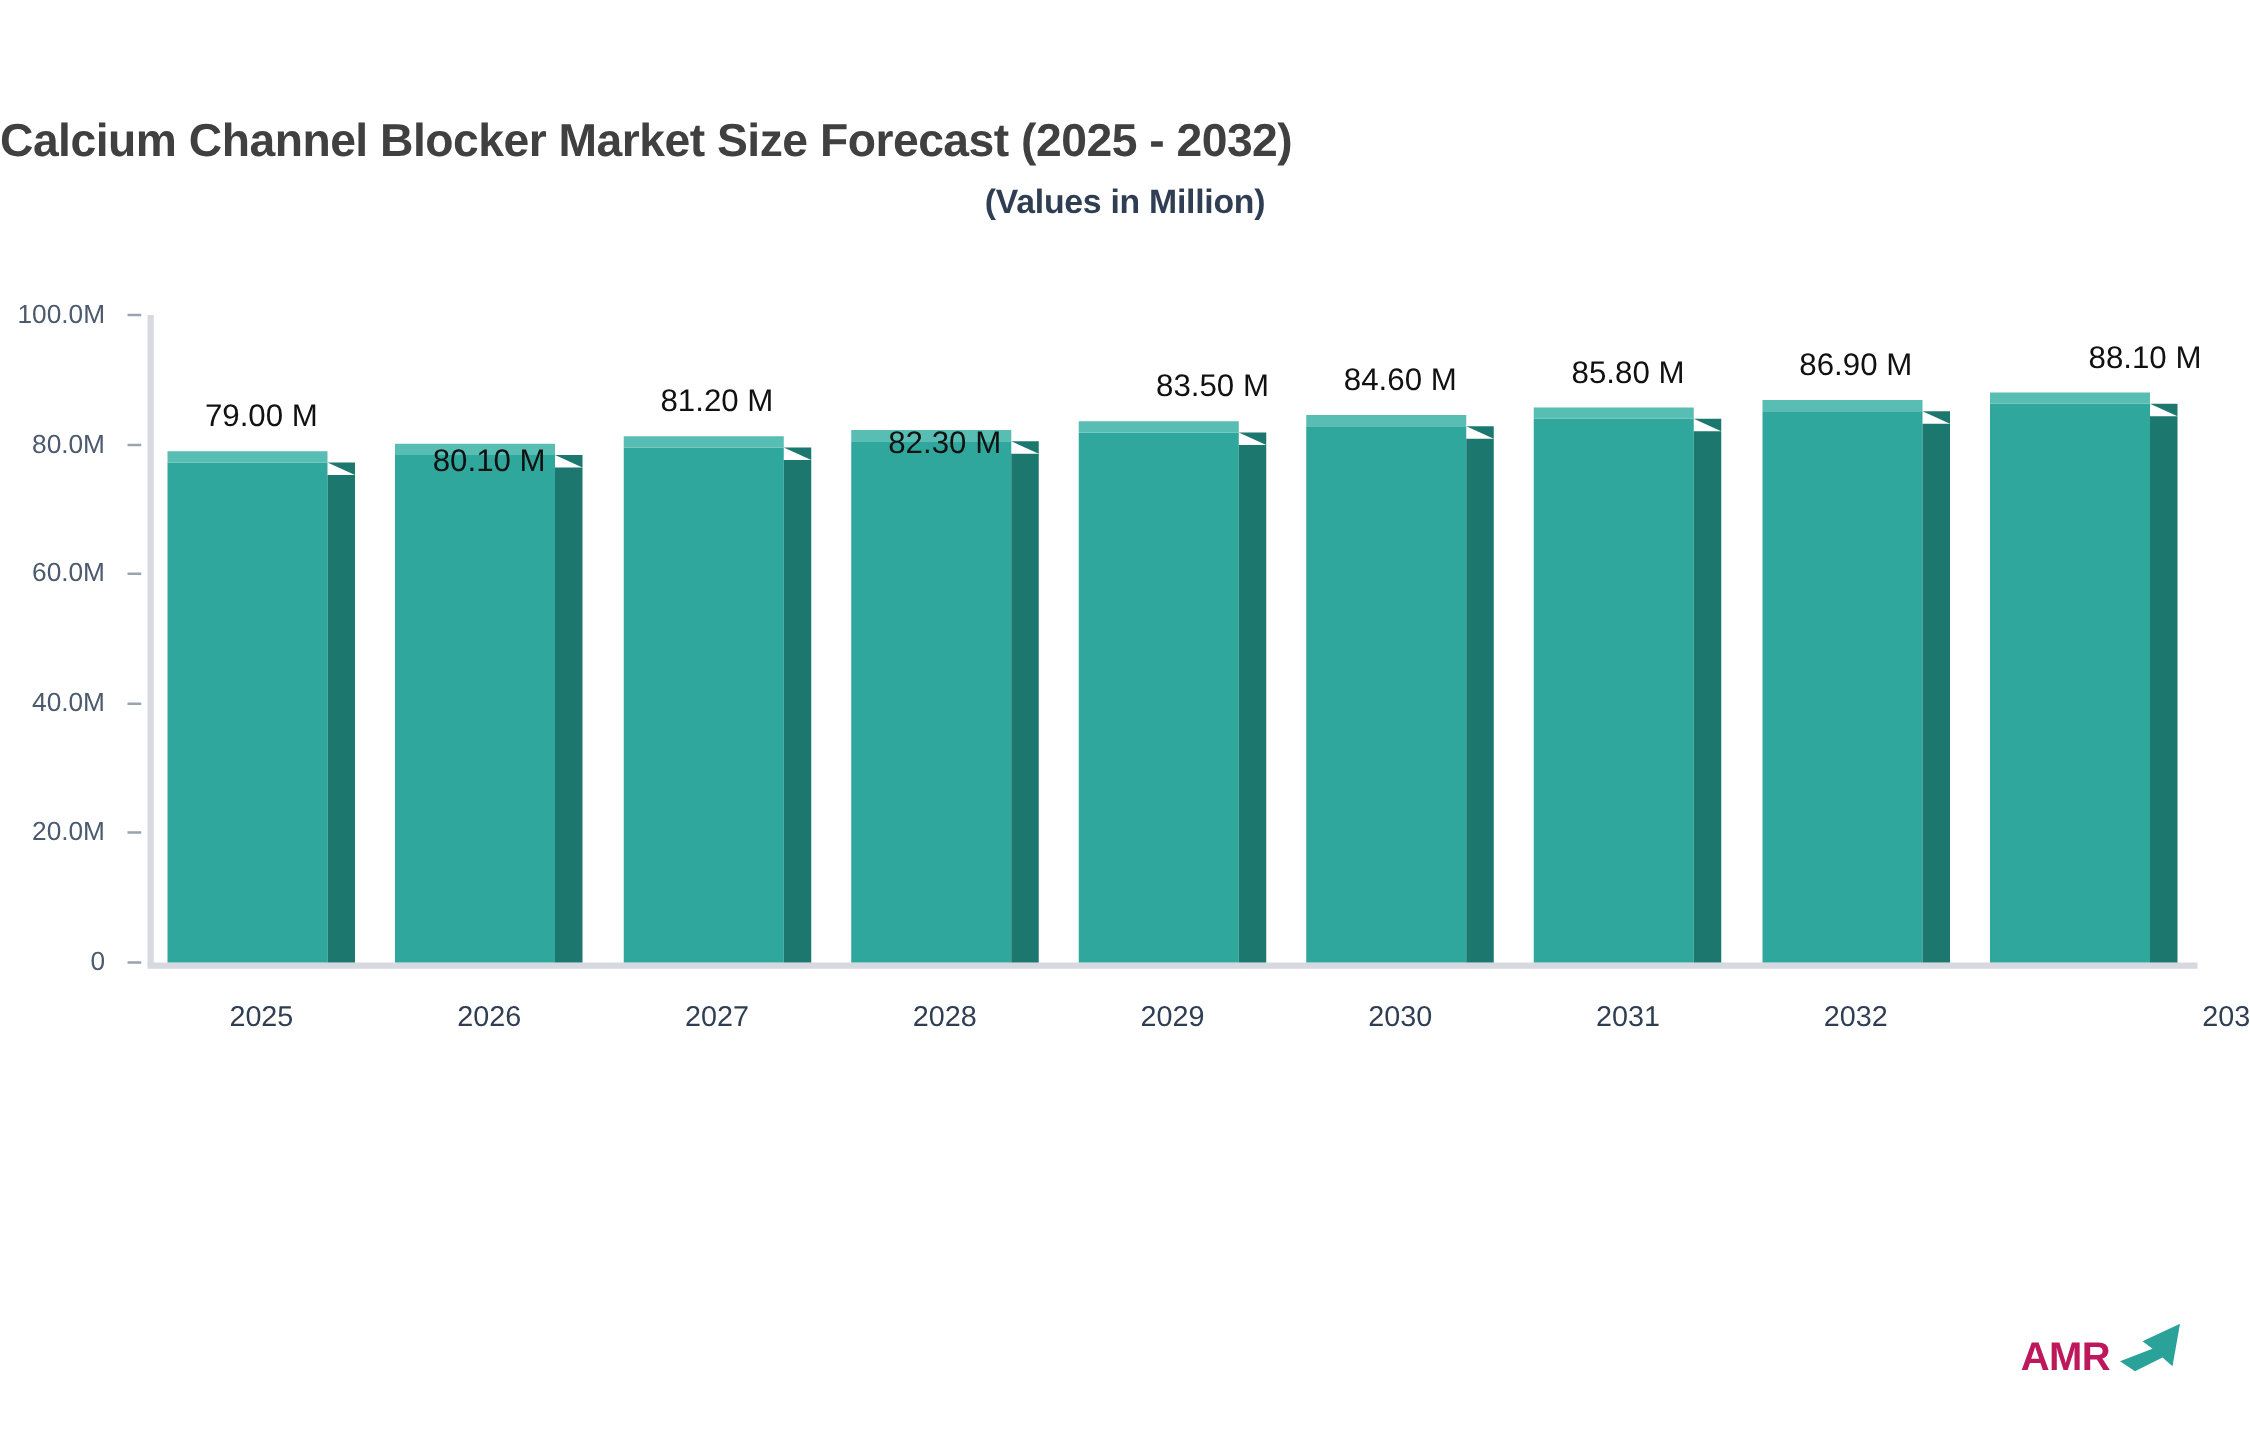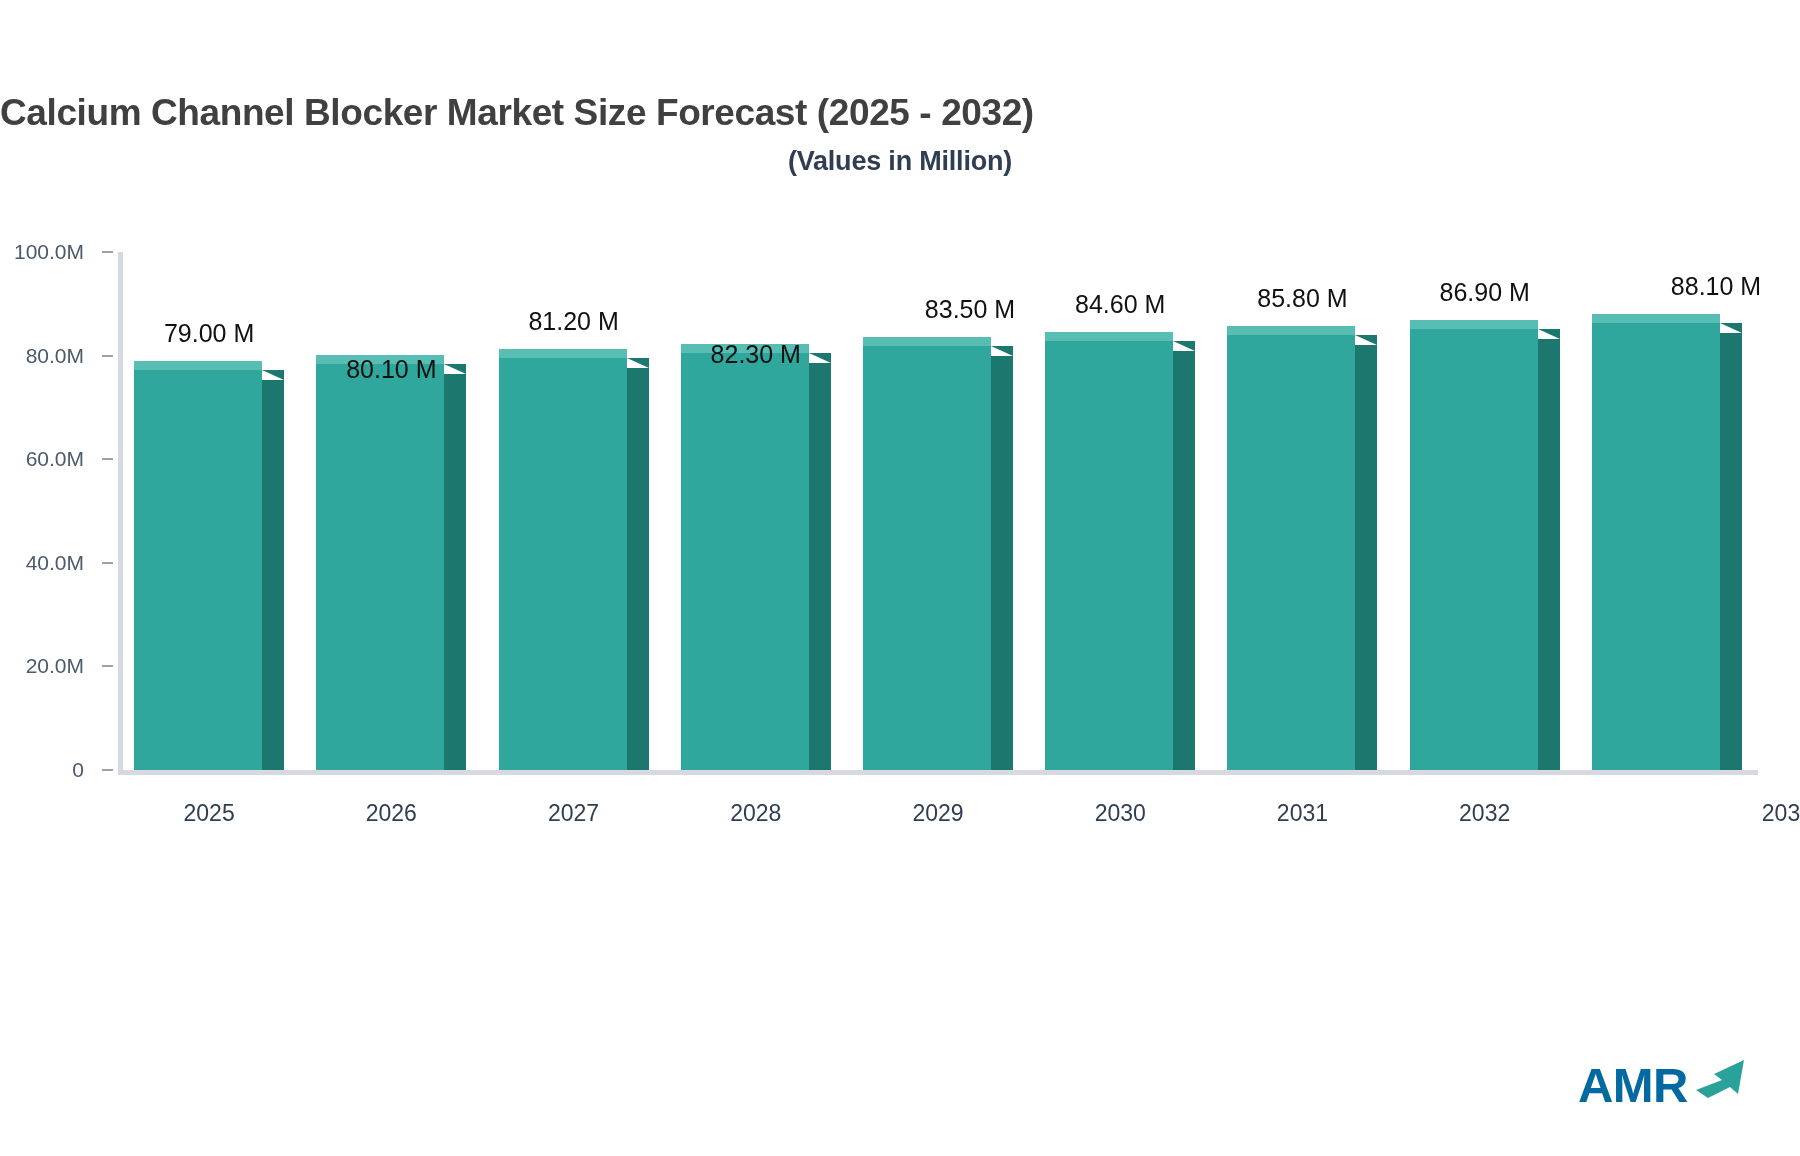--- a/index.html
+++ b/index.html
@@ -175,23 +175,23 @@
   
   #logo {
     position: absolute;
     right: 52px;
     bottom: 42px;
     display: flex;
     align-items: center;
     gap: 2px;
   }
   #logo-text {
-    font-size: 49px;
+    font-size: 32px;
     font-weight: bold;
-    color: #0369a1;
+    color: #be185d;
     letter-spacing: -0.5px;
     line-height: 1;
   }
   #logo-arrow {
     margin-left: 2px;
     margin-bottom: 10px;
   }
 </style>
 </head>
 <body>

